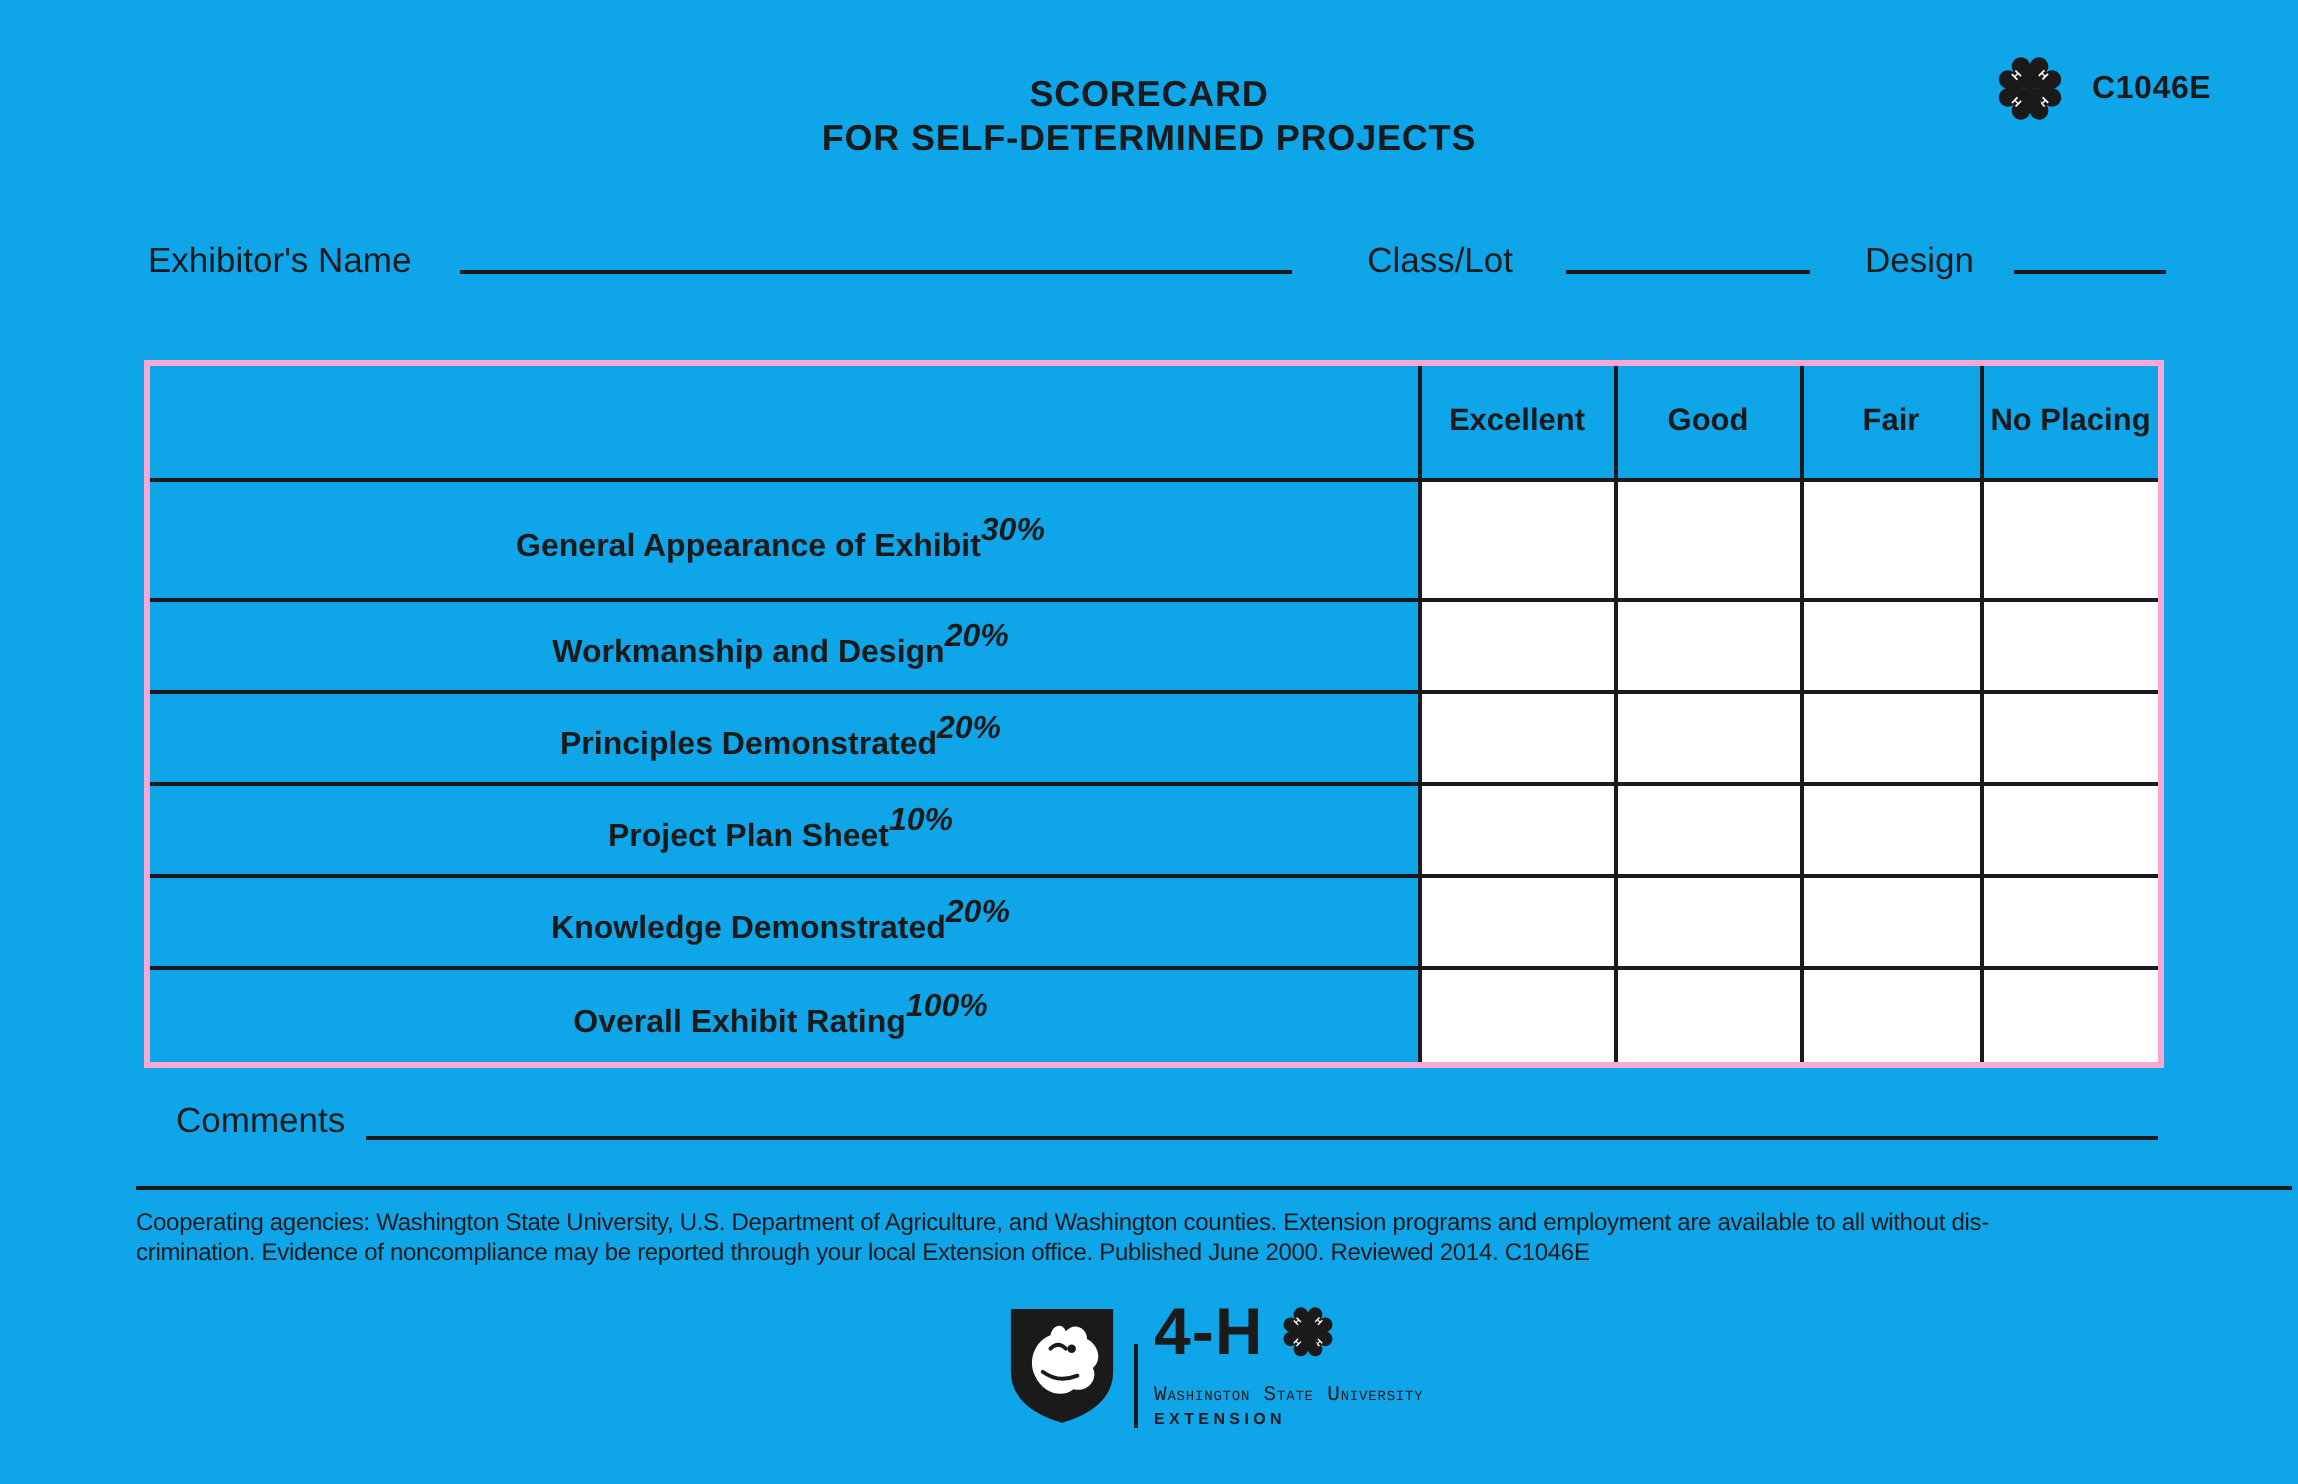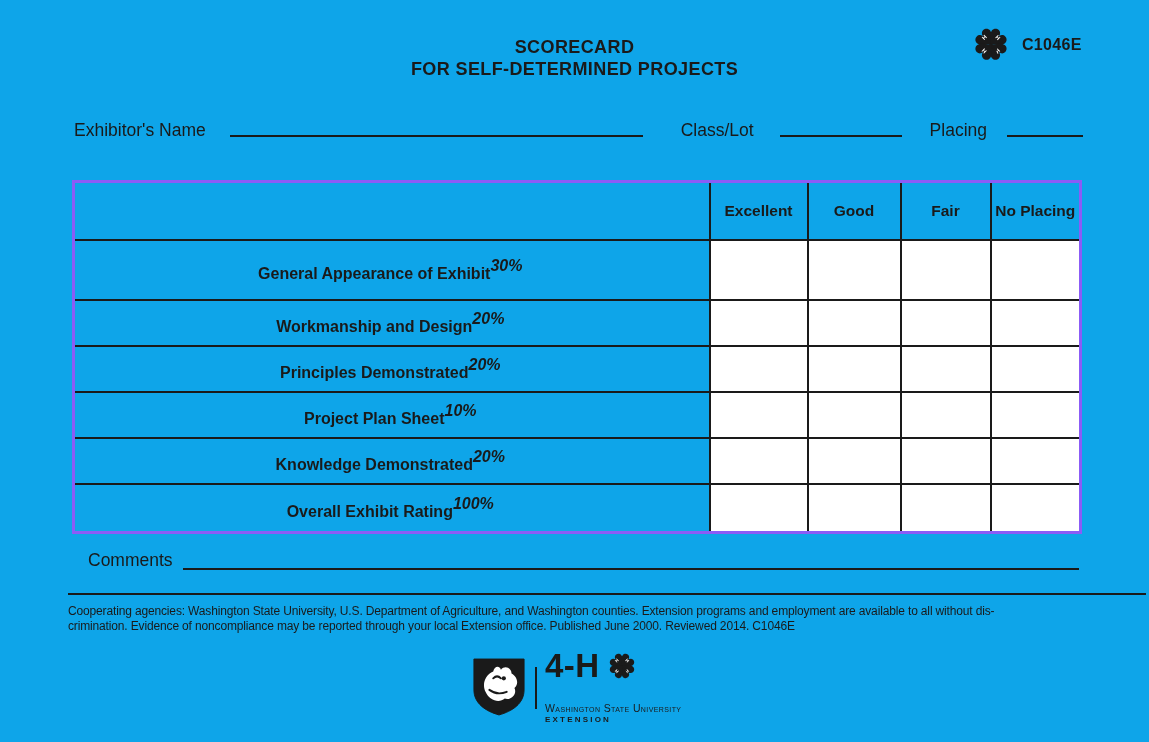--- a/index.html
+++ b/index.html
@@ -7,37 +7,37 @@
   .page {
     position:relative; width:1149px; height:742px; background:#0ea5e9;
     font-family:"Liberation Sans", sans-serif; color:#1a1a1a; overflow:hidden;
   }
 
   
   .title-block { position:absolute; top:36px; left:0; width:100%; text-align:center;
     font-weight:bold; font-size:18px; line-height:22px; letter-spacing:0.4px; }
 
   
-  .pub-block { position:absolute; top:25px; left:972px; display:flex; align-items:center; gap:12px; }
+  .pub-block { position:absolute; top:25px; left:996px; display:flex; align-items:center; gap:12px; }
   .pub-code { font-weight:bold; font-size:16px; letter-spacing:0.3px; }
 
   
   .field-row { position:absolute; left:74px; top:114px; width:1009px; height:26px;
     display:flex; align-items:flex-end; font-size:17.5px;gap:16px; }
   .field-row .lbl { line-height:1.15; white-space:nowrap; }
   .fill-line { border-bottom:2px solid #1a1a1a; height:0; align-self:flex-end; margin-bottom:3px; }
   .fl-name { flex:1 1 auto; margin:0 22px 3px 8px; }
   .fl-classlot { width:122px; margin:0 12px 3px 10px; }
   .fl-placing { width:76px; margin:0 0 3px 4px; }
 
   
   table.score { position:absolute; left:72px; top:180px; border-collapse:collapse;
     table-layout:fixed; width:1007px; }
   table.score td, table.score th { border:2px solid #1a1a1a; padding:0; }
-  table.score { border:3px solid #8b5cf6; }
+  table.score { border:3px solid #f9a8d4; }
   table.score th { font-size:15.5px; font-weight:bold; text-align:center; vertical-align:middle; line-height:19px; }
   tr.hdr { height:58px; }
   tr.r-first { height:60px; }
   tr.r-mid { height:46px; }
   tr.r-last { height:49px;margin-top:24px; }
   td.crit { vertical-align:middle; }
   .crit-inner { display:flex; justify-content:center; align-items:center; padding:0 14px 0 11px; }
   .crit-label { font-weight:bold; font-size:16px; transform:translateY(4px); }
   .crit-weight { font-weight:bold; font-size:16px; transform:translateY(-4px);font-style:italic; }
   td.cell { background:#fff; }
@@ -46,27 +46,27 @@
   .comments-row { position:absolute; left:88px; top:548px; width:991px; height:24px;
     display:flex; align-items:center; font-size:17.5px; }
   .fl-comments { flex:1 1 auto; margin:0 0 2px 10px; }
 
   
   .footer-rule { position:absolute; left:68px; top:593px; width:1078px; border-top:2px solid #1a1a1a; }
   .footer-text { position:absolute; left:68px; top:604px; width:1080px; font-size:12px;
     line-height:14.5px; letter-spacing:-0.15px; }
 
   
-  .brand { position:absolute; left:472px; top:650px; display:flex; align-items:center; }
+  .brand { position:absolute; left:504px; top:650px; display:flex; align-items:flex-end; }
   .brand-shield { width:54px; height:62px; }
   .brand-divider { width:2px; height:42px; background:#1a1a1a; margin:1px 8px 0 9px; }
   .brand-col { display:flex; flex-direction:column; }
   .fourh-row { display:flex; align-items:center; gap:7px; }
   .fourh-text { font-size:33px; line-height:32px; font-weight:600; letter-spacing:0.5px; }
-  .brand-univ { margin-top:20px; font-family:Liberation Sans, sans-serif; font-variant:small-caps;
+  .brand-univ { margin-top:10px; font-family:Liberation Mono, monospace; font-variant:small-caps;
     font-size:10.5px; letter-spacing:0.4px; white-space:nowrap; }
   .brand-ext { margin-top:1px; font-size:8px; letter-spacing:2.2px; font-weight:bold; }
 </style>
 </head>
 <body>
 
 <div class="page">
 
   <div class="title-block">
     <div>SCORECARD</div>
@@ -91,21 +91,21 @@
       <use href="#clover4h"></use>
     </svg>
     <span class="pub-code">C1046E</span>
   </div>
 
   <div class="field-row">
     <span class="lbl">Exhibitor's Name</span>
     <span class="fill-line fl-name"></span>
     <span class="lbl">Class/Lot</span>
     <span class="fill-line fl-classlot"></span>
-    <span class="lbl">Placing</span>
+    <span class="lbl">Design</span>
     <span class="fill-line fl-placing"></span>
   </div>
 
   <table class="score">
     <colgroup>
       <col style="width:636px">
         <col style="width:98px">
         <col style="width:93px">
         <col style="width:90px">
         <col style="width:90px">

